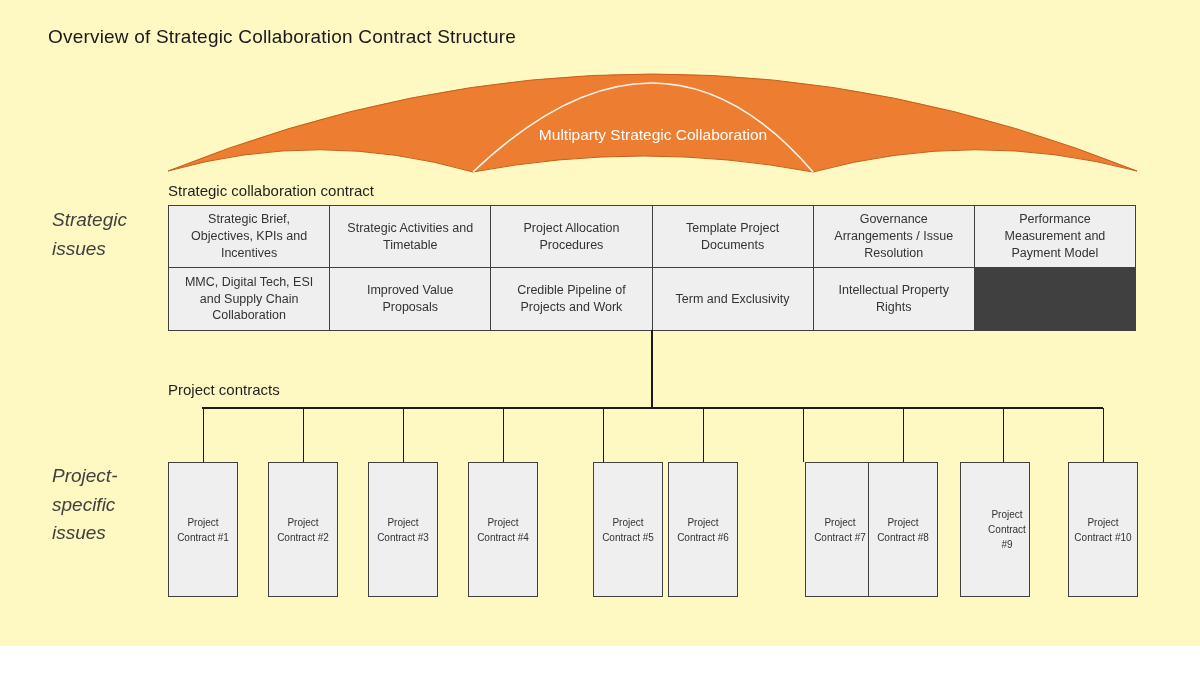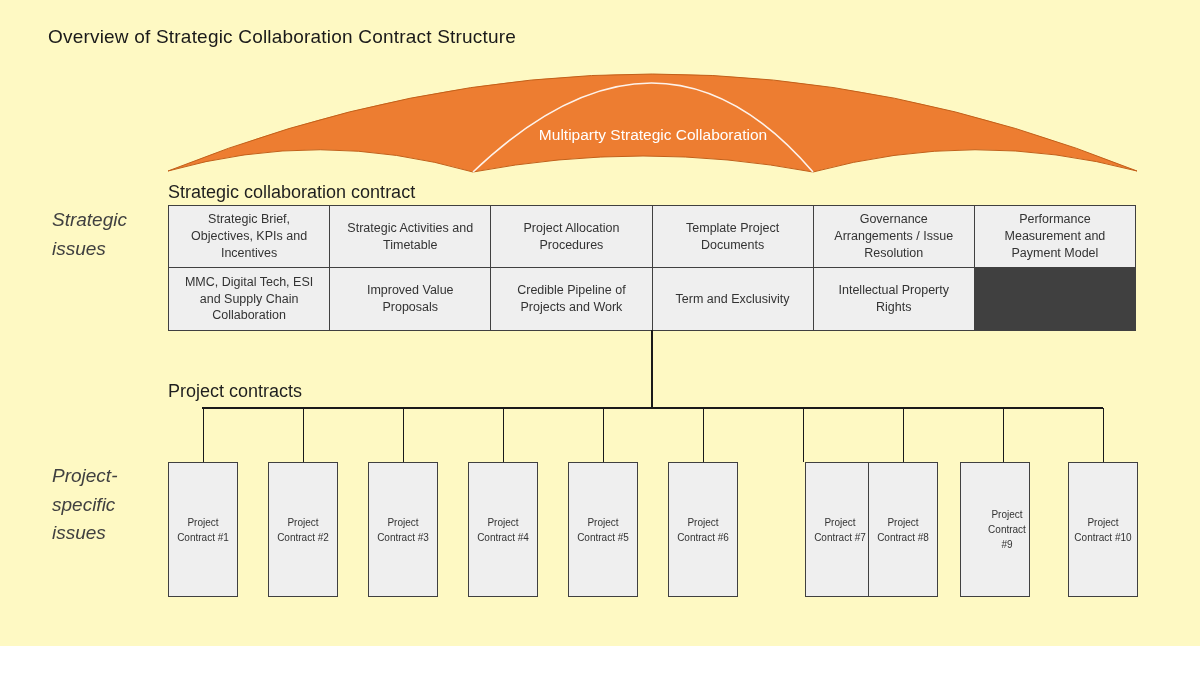--- a/index.html
+++ b/index.html
@@ -16,21 +16,21 @@
 
   #umbrella-svg { left:0; top:0; width:1200px; height:675px; pointer-events:none; }
   #umbrella-label-text { font-family:"Liberation Sans", sans-serif; font-size:15.5px; }
 
   .side-label {
     font-style:italic; font-size:19px; color:#404040; line-height:1.5; width:95px;
   }
   #strategic-side-label { left:52px; top:206px; }
   #project-side-label  { left:52px; top:462px; }
 
-  .section-heading { font-size:18px; color:#1f1f1f; }
+  .section-heading { font-size:15px; color:#1f1f1f; }
   #strategic-heading { left:168px; top:182px; }
   #project-heading   { left:168px; top:381px; }
 
   #contract-table {
     left:168px; top:205px; width:968px;
     display:grid;
     grid-template-columns:repeat(6, 1fr);
     grid-template-rows:62px 63px;
     border-top:1px solid #404040; border-left:1px solid #404040;
     box-sizing:border-box; background:#404040;
@@ -97,21 +97,21 @@
   <div id="project-boxes">
       <div class="drop-line" style="left: 202.5px;"></div>
       <div class="project-box" style="left: 168px;">Project Contract #1</div>
       <div class="drop-line" style="left: 302.5px;"></div>
       <div class="project-box" style="left: 268px;">Project Contract #2</div>
       <div class="drop-line" style="left: 402.5px;"></div>
       <div class="project-box" style="left: 368px;">Project Contract #3</div>
       <div class="drop-line" style="left: 502.5px;"></div>
       <div class="project-box" style="left: 468px;">Project Contract #4</div>
       <div class="drop-line" style="left: 602.5px;"></div>
-      <div class="project-box" style="left: 568px;">Project Contract #5</div>
+      <div class="project-box" style="left: 593px;">Project Contract #5</div>
       <div class="drop-line" style="left: 702.5px;"></div>
       <div class="project-box" style="left: 668px;">Project Contract #6</div>
       <div class="drop-line" style="left: 802.5px;"></div>
       <div class="project-box" style="left: 768px; margin-left: 37px;">Project Contract #7</div>
       <div class="drop-line" style="left: 902.5px;"></div>
       <div class="project-box" style="left: 868px;">Project Contract #8</div>
       <div class="drop-line" style="left: 1002.5px;"></div>
       <div class="project-box" style="left: 960px; padding-left: 26px;">Project Contract #9</div>
       <div class="drop-line" style="left: 1102.5px;"></div>
       <div class="project-box" style="left: 1068px;">Project Contract #10</div>

